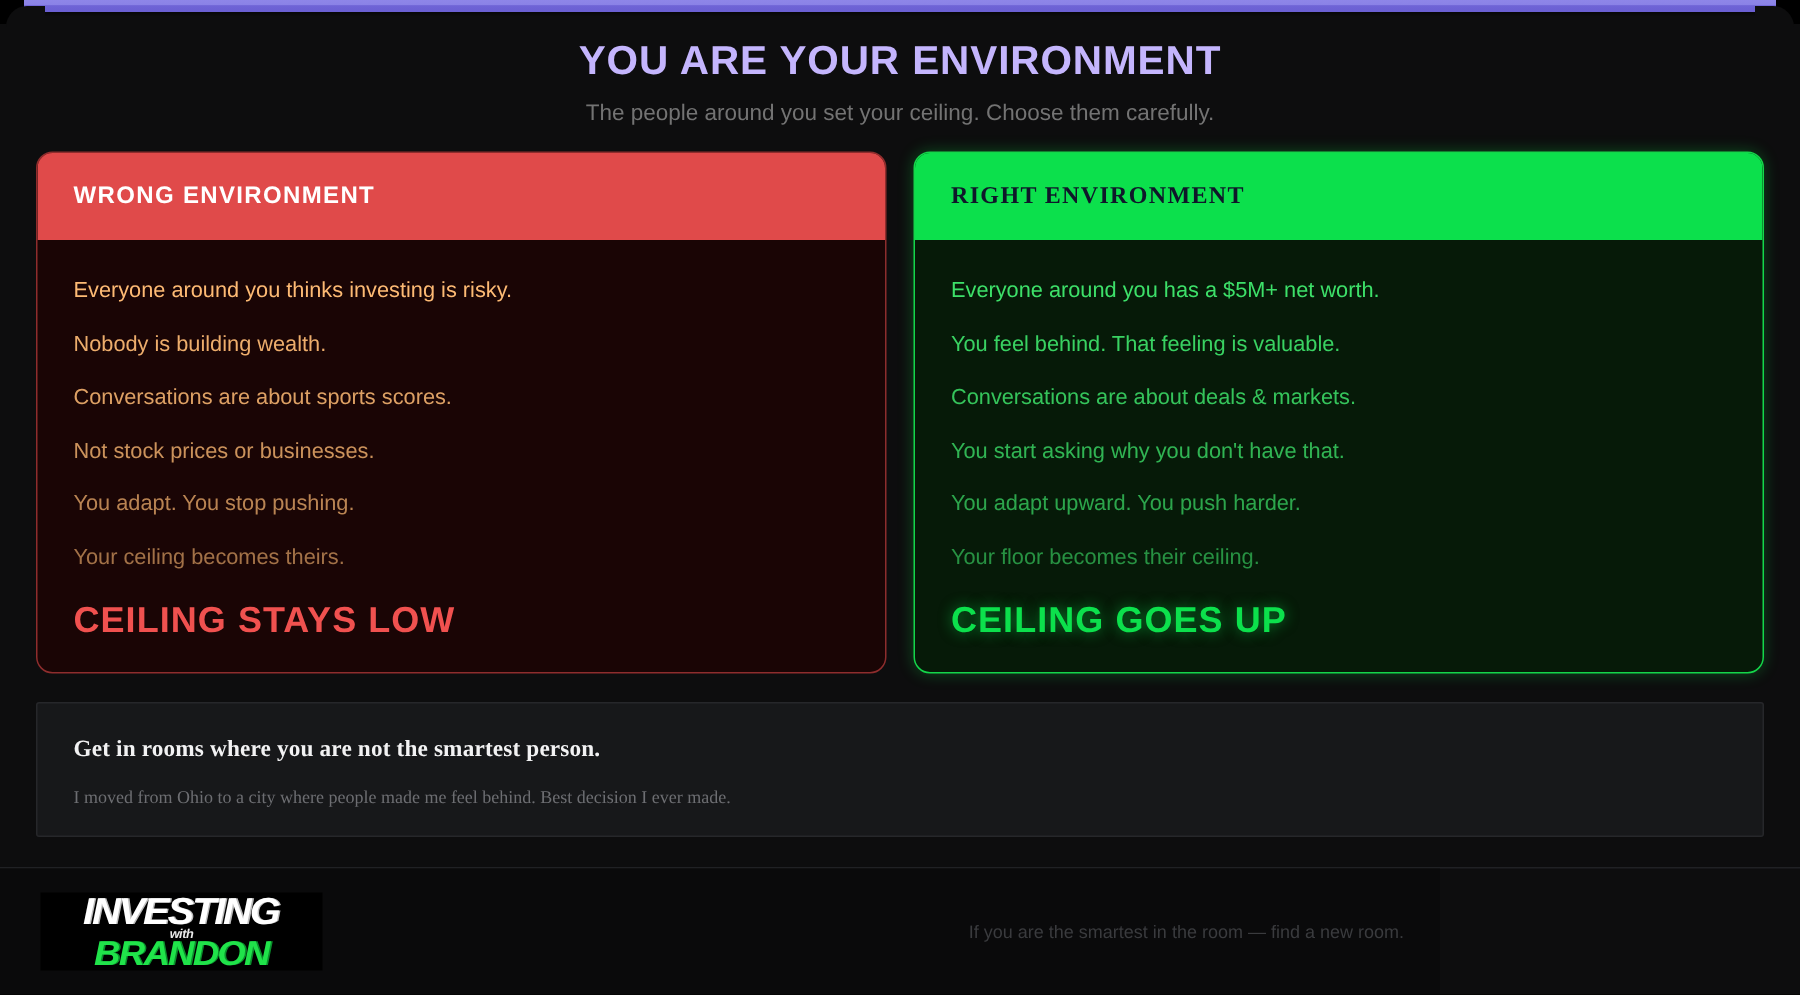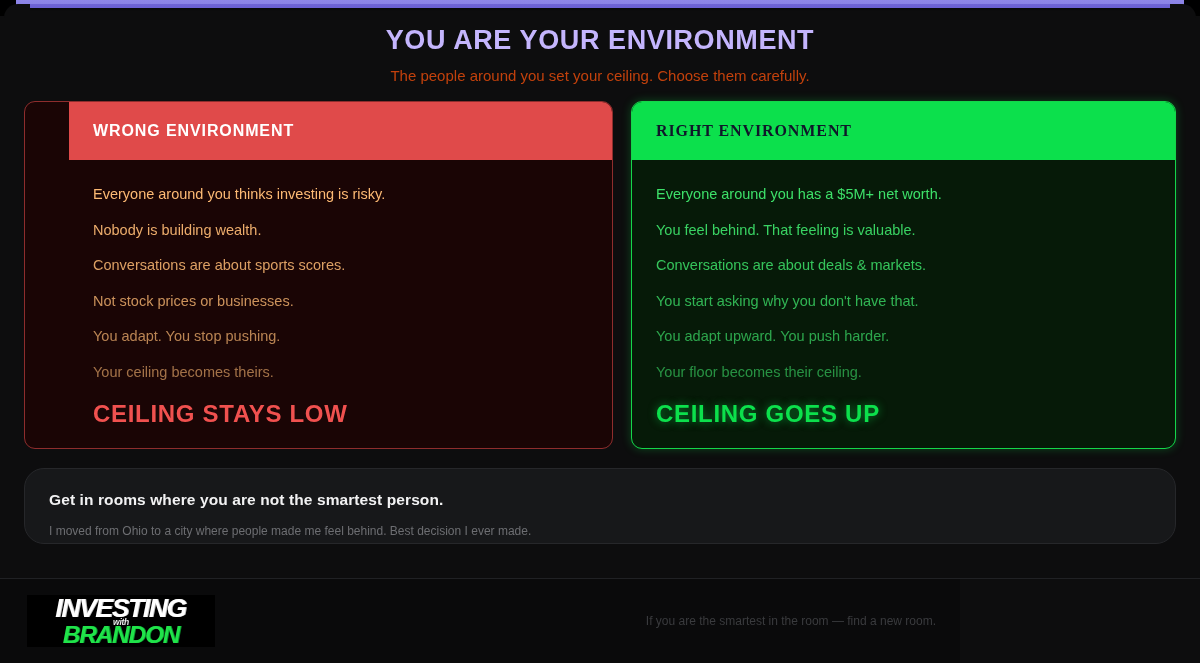--- a/index.html
+++ b/index.html
@@ -42,38 +42,37 @@
   .corner.tr { top:0; right:0; }
   .corner.tr::after { top:4px; right:4px; border-top-right-radius:14px; }
 
   
   .page-header { position:absolute; top:26px; left:0; right:0; text-align:center; }
   .page-title {
     font-size:27px; font-weight:bold; letter-spacing:.6px;
     color:#c4b5fd; line-height:1.1;
   }
   .page-subtitle {
-    margin-top:11px; font-size:15px; color:#c2410c; font-weight:400;
+    margin-top:11px; font-size:15px; color:#737373; font-weight:400;
   }
 
   
   .cards {
     position:absolute; top:101px; left:24px;
     width:1152px; height:348px;
     display:flex; gap:18px;
   }
   .card {
     flex:1; display:flex; flex-direction:column;
     border-radius:11px; overflow:hidden; position:relative;
   }
   .card-wrong {
     background:#1a0505;
     border:1px solid #8e2d2d;
     box-shadow:0 0 0 0 rgba(0,0,0,0);
-    padding-left:44px;
   }
   .card-right {
     background:#061a08;
     border:1px solid #14d64a;
     box-shadow:0 0 10px rgba(16,214,70,.30);
   }
   .card-head {
     height:58px; display:flex; align-items:center;
     padding:0 24px; flex:0 0 58px;
   }
@@ -92,23 +91,24 @@
 
   .verdict {
     font-size:24px; font-weight:bold; letter-spacing:.7px;
     margin-top:12px;
   }
   .card-wrong .verdict { color:#f0514f; }
   .card-right .verdict { color:#0ce04c; text-shadow:0 0 9px rgba(12,224,76,.55); }
 
   
   .callout {
-    position:absolute; top:468px; left:24px; width:1152px; height:76px;
-    background:#17181a; border:1px solid #26272a; border-radius:20px;
+    position:absolute; top:468px; left:24px; width:1152px; height:90px;
+    background:#17181a; border:1px solid #26272a; border-radius:2px;
     padding:22px 24px 0 24px;
+    font-family:Liberation Serif, serif;
   }
   .callout-title {
     font-size:15.5px; font-weight:bold; color:#f2f2f3; letter-spacing:.1px;
   }
   .callout-sub {
     margin-top:15px; font-size:12px; color:#6d6e72;
   }
 
   
   .footer-rule {

